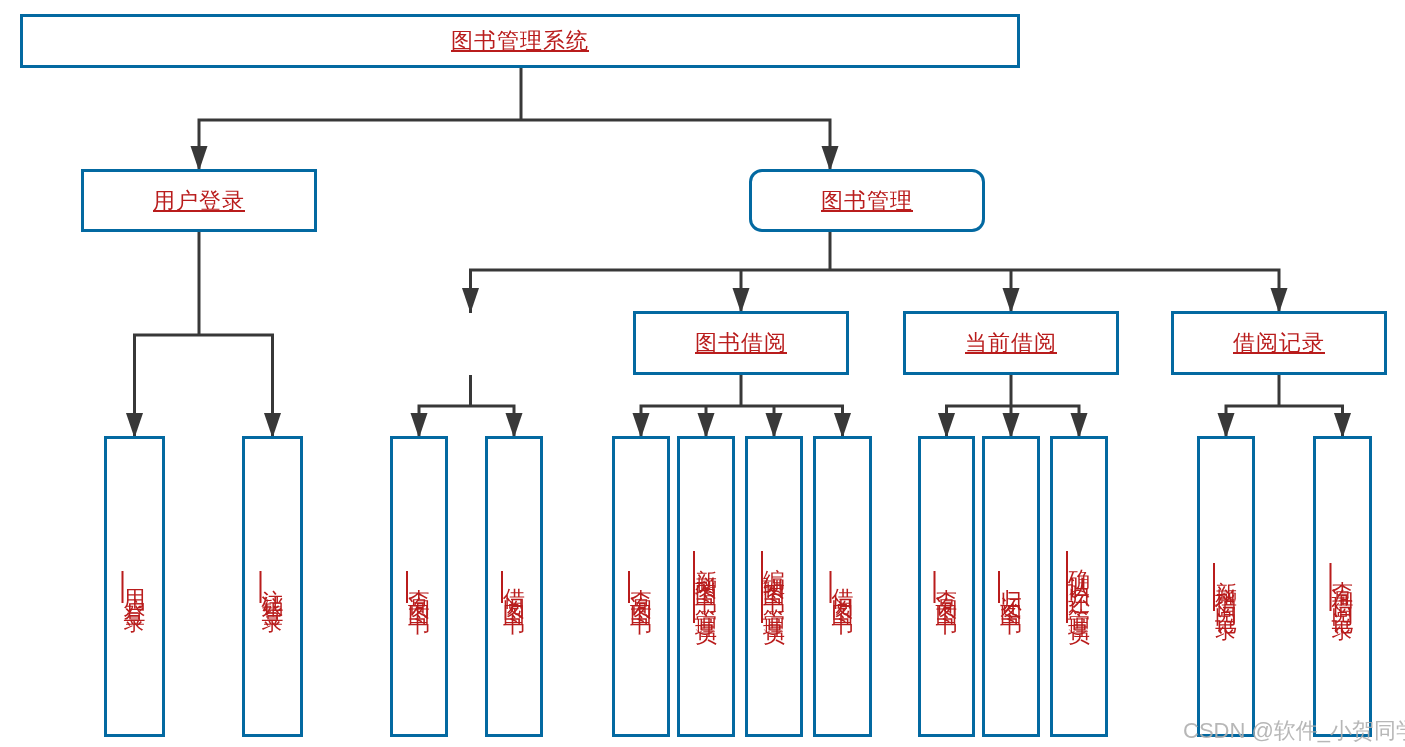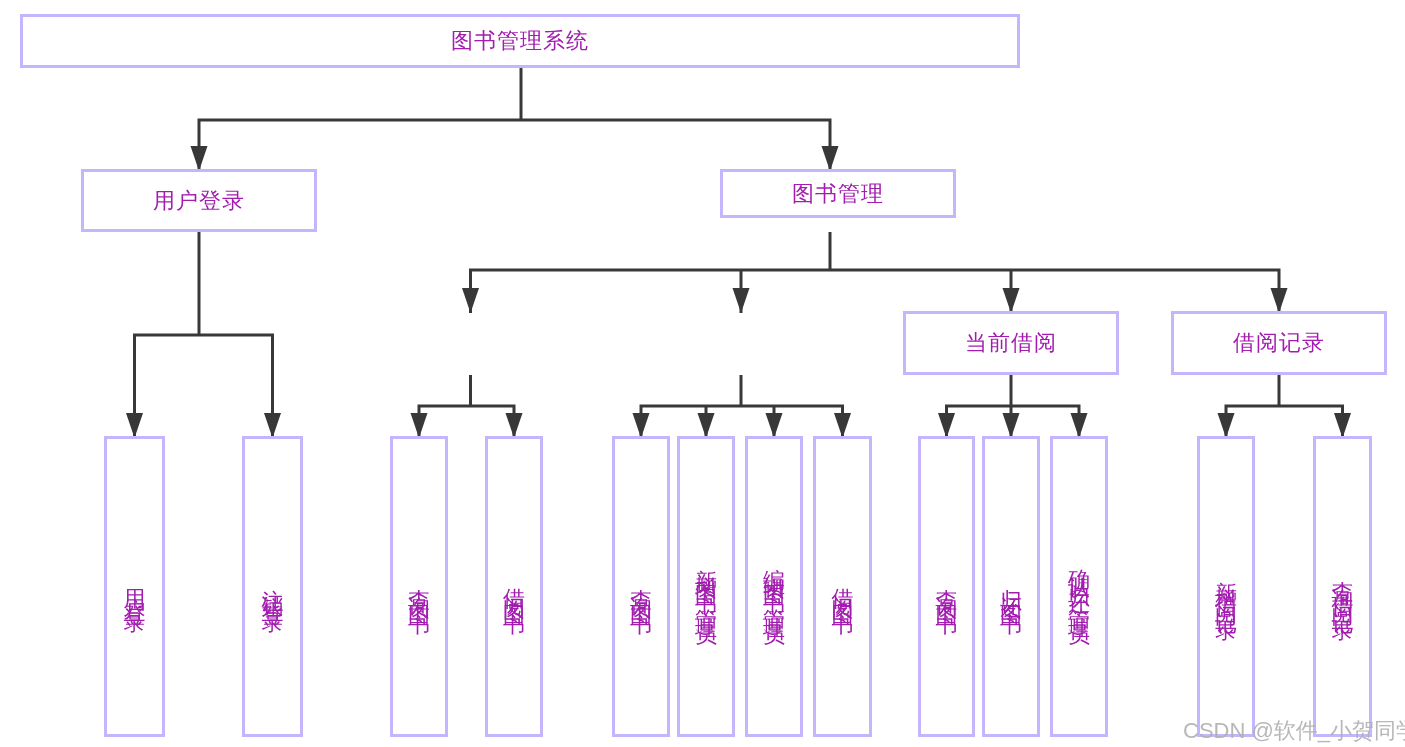--- a/index.html
+++ b/index.html
@@ -13,29 +13,30 @@
   }
   #connector-svg {
     position: absolute;
     left: 0; top: 0;
     width: 1405px; height: 747px;
     z-index: 1;
   }
   .node {
     position: absolute;
     box-sizing: border-box;
-    border: 3px solid #c4b5fd;
+    border: 3px solid #0369a1;
     background: #ffffff;
     display: flex;
     align-items: center;
     justify-content: center;
     z-index: 2;
-    color: #a21caf;
+    color: #b91c1c;
     font-size: 22px;
     letter-spacing: 1px;
+    text-decoration: underline;
   }
   .node .hlabel { white-space: nowrap; }
   .leaf {
     display: flex;
     align-items: center;
     justify-content: center;
   }
   .leaf .vlabel {
     writing-mode: vertical-rl;
     text-orientation: mixed;
@@ -117,24 +118,27 @@
     </g>
   </svg>
 
   <div class="node" style="left:20px; top:14px; width:1000px; height:54px;">
     <span class="hlabel">图书管理系统</span>
   </div>
 
   <div class="node" style="left:81px; top:169px; width:236px; height:63px;">
     <span class="hlabel">用户登录</span>
   </div>
-  <div class="node" style="left:720px; top:169px; width:236px; height:49px;">
+  <div class="node" style="left:749px; top:169px; width:236px; height:63px;border-radius:13px;">
     <span class="hlabel">图书管理</span>
   </div>
 
+  <div class="node" style="left:633px; top:311px; width:216px; height:64px;">
+    <span class="hlabel">图书借阅</span>
+  </div>
   <div class="node" style="left:903px; top:311px; width:216px; height:64px;">
     <span class="hlabel">当前借阅</span>
   </div>
   <div class="node" style="left:1171px; top:311px; width:216px; height:64px;">
     <span class="hlabel">借阅记录</span>
   </div>
 
   <div class="node leaf" style="left:104px; top:436px; width:61px; height:301px;">
     <span class="vlabel">用户登录</span>
   </div>

